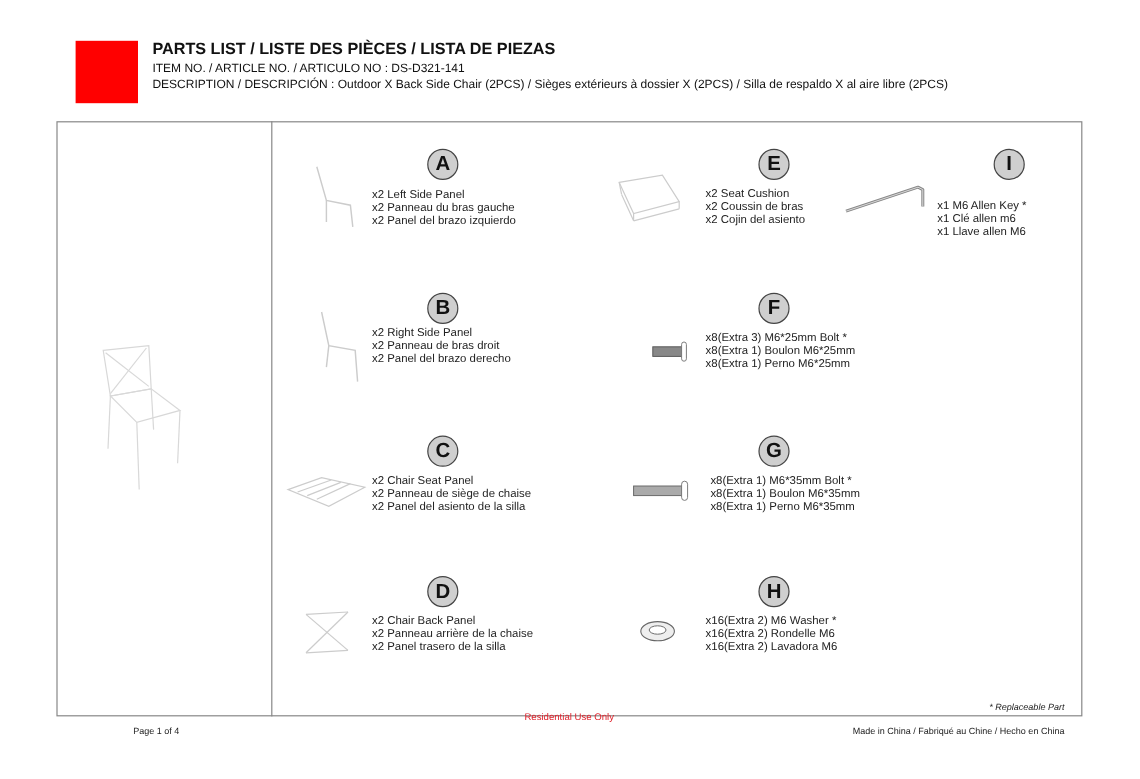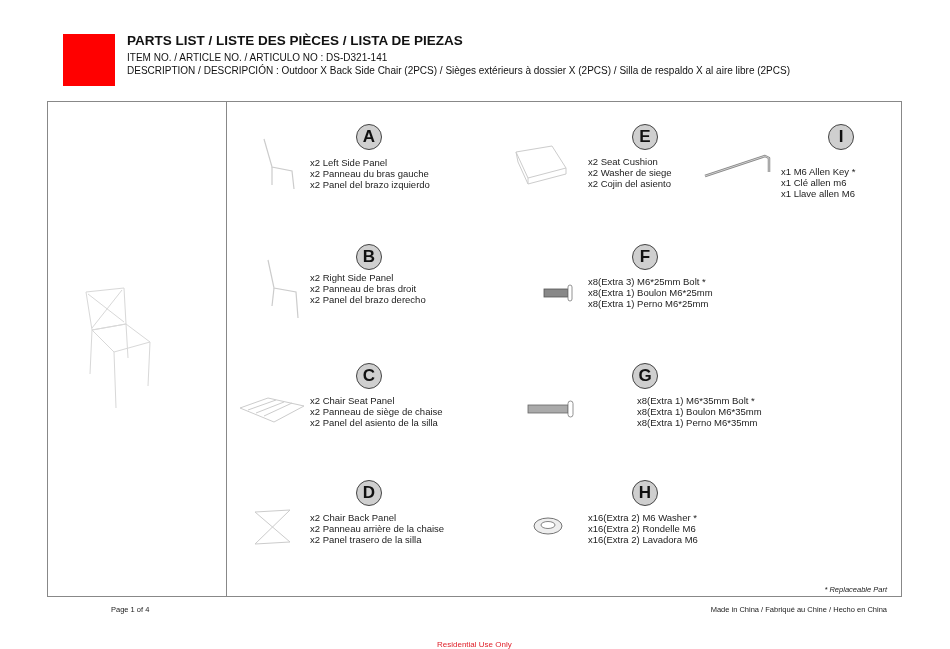--- a/index.html
+++ b/index.html
@@ -8,21 +8,21 @@
   .title { position:absolute; left:127px; top:33px; font-size:13.5px; font-weight:bold; letter-spacing:0; }
   .sub1 { position:absolute; left:127px; top:52px; font-size:10px; }
   .sub2 { position:absolute; left:127px; top:65px; font-size:10px;text-align:center; }
   .frame { position:absolute; left:47px; top:101px; width:855px; height:496px; border:1px solid #888; box-sizing:border-box; }
   .divider { position:absolute; left:226px; top:101px; width:1px; height:496px; background:#888; }
   .badge { position:absolute; width:26px; height:26px; border-radius:50%; background:#cfcfcf; border:1.5px solid #444; box-sizing:border-box; display:flex; align-items:center; justify-content:center; font-weight:bold; font-size:17px; color:#111; }
   .desc { position:absolute; font-size:9.5px; line-height:11px; color:#222; }
   .desc div { white-space:nowrap; }
   .note { position:absolute; right:63px; top:585px; font-size:7.5px; font-style:italic; color:#222; }
   .footer-l { position:absolute; left:63px; top:605px; font-size:7.5px; color:#222;padding-left:48px; }
-  .footer-c { position:absolute; left:437px; top:640px; font-size:8px; color:#e0202a; }
+  .footer-c { position:absolute; left:437px; top:593px; font-size:8px; color:#e0202a; }
   .footer-r { position:absolute; right:63px; top:605px; font-size:7.5px; color:#222; }
   svg { position:absolute; overflow:visible; }
 </style>
 </head>
 <body>
 
 <div class="logo"></div>
 <div class="title">PARTS LIST / LISTE DES PIÈCES / LISTA DE PIEZAS</div>
 <div class="sub1">ITEM NO. / ARTICLE NO. / ARTICULO NO : DS-D321-141</div>
 <div class="sub2">DESCRIPTION / DESCRIPCIÓN : Outdoor X Back Side Chair (2PCS) / Sièges extérieurs à dossier X (2PCS) / Silla de respaldo X al aire libre (2PCS)</div>
@@ -105,41 +105,41 @@
       <polygon points="8,14 44,8 58,30 20,40"></polygon>
       <line x1="8" y1="14" x2="10" y2="24"></line>
       <line x1="20" y1="40" x2="20" y2="46"></line>
       <line x1="58" y1="30" x2="58" y2="36"></line>
       <line x1="10" y1="24" x2="20" y2="46"></line>
       <line x1="20" y1="46" x2="58" y2="36"></line>
     </g>
 </svg>
 <div class="desc" style="left:588px;top:156px;">
   <div>x2 Seat Cushion</div>
-    <div>x2 Washer de siege</div>
+    <div>x2 Coussin de bras</div>
     <div>x2 Cojin del asiento</div>
 </div>
 
 <div class="badge" style="left:632px;top:244px;">F</div>
 <svg style="left:543px;top:284px;" width="32" height="20">
   <rect x="1" y="5" width="24" height="8" fill="#888" stroke="#555" stroke-width="0.8"></rect>
   <rect x="25" y="1" width="4" height="16" rx="2" fill="#fff" stroke="#777" stroke-width="0.8"></rect>
 </svg>
 <div class="desc" style="left:588px;top:276px;">
   <div>x8(Extra 3) M6*25mm Bolt *</div>
     <div>x8(Extra 1) Boulon M6*25mm</div>
     <div>x8(Extra 1) Perno M6*25mm</div>
 </div>
 
 <div class="badge" style="left:632px;top:363px;">G</div>
 <svg style="left:527px;top:400px;" width="50" height="20">
   <rect x="1" y="5" width="40" height="8" fill="#aaa" stroke="#666" stroke-width="0.8"></rect>
   <rect x="41" y="1" width="5" height="16" rx="2.5" fill="#fff" stroke="#777" stroke-width="0.8"></rect>
 </svg>
-<div class="desc" style="left:592px;top:395px;margin-left:45px;">
+<div class="desc" style="left:592px;top:395px;">
   <div>x8(Extra 1) M6*35mm Bolt *</div>
     <div>x8(Extra 1) Boulon M6*35mm</div>
     <div>x8(Extra 1) Perno M6*35mm</div>
 </div>
 
 <div class="badge" style="left:632px;top:480px;">H</div>
 <svg style="left:532px;top:514px;" width="34" height="24">
   <ellipse cx="16" cy="12" rx="14" ry="8" fill="#eee" stroke="#666" stroke-width="0.9"></ellipse>
   <ellipse cx="16" cy="11" rx="7" ry="3.5" fill="#fff" stroke="#666" stroke-width="0.8"></ellipse>
 </svg>

